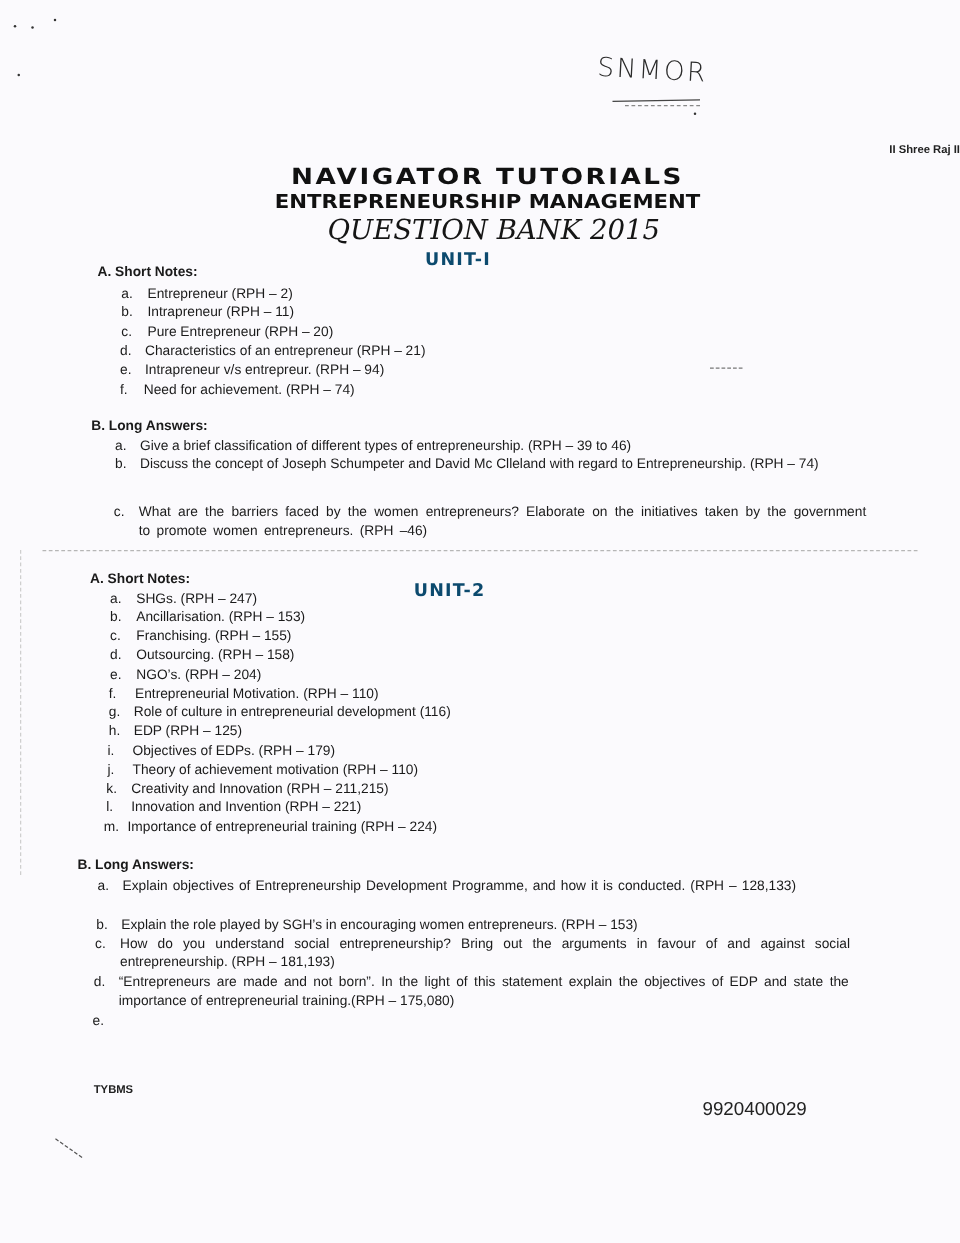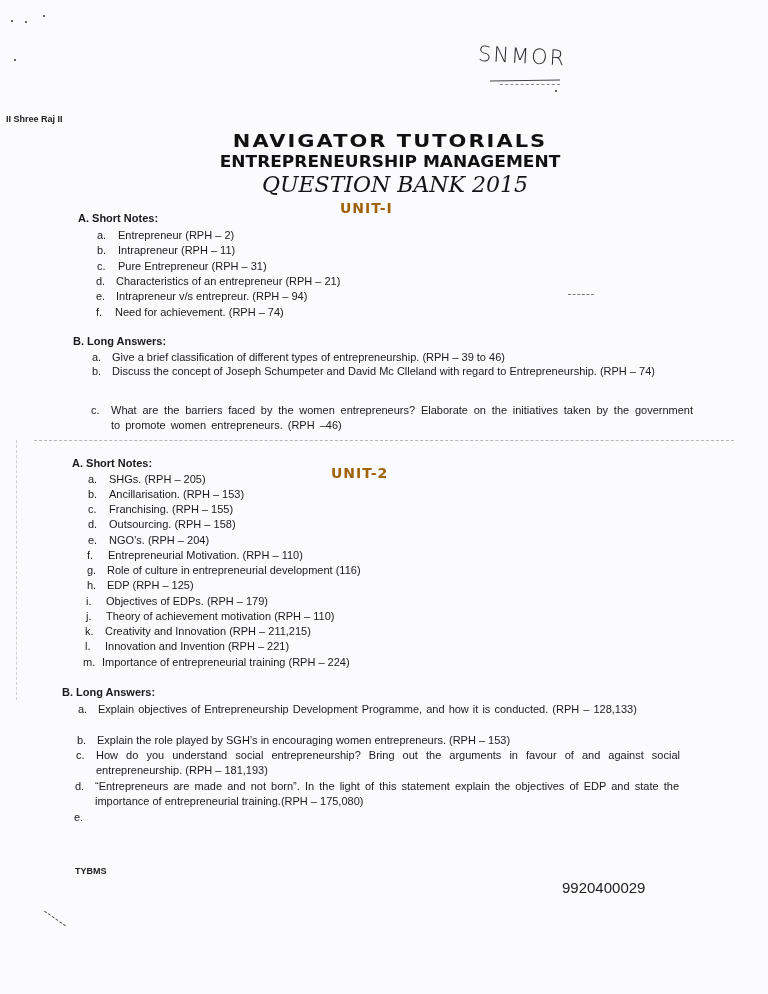--- a/index.html
+++ b/index.html
@@ -34,21 +34,21 @@
       transform: rotate(-1deg);
     }
     .sig-underline2 {
       left: 500px; top: 84px;
       width: 60px; height: 0;
       border-top: 1px dashed #888;
     }
 
     .shree {
       left: 0; width: 768px; top: 114px;
-      text-align: left;
+      text-align: right;
       font-size: 9px;
       font-weight: bold;
       color: #222;
       padding-left: 6px;
       box-sizing: border-box;
     }
     .brand {
       left: 0; width: 780px; top: 129px;
       text-align: center;
       font-family: "DejaVu Sans", sans-serif;
@@ -72,21 +72,21 @@
       text-align: center;
       font-family: "DejaVu Serif", serif;
       font-style: italic;
       font-size: 22px;
       color: #151515;
     }
     .unit-title {
       font-family: "DejaVu Sans", sans-serif;
       font-weight: bold;
       font-size: 14px;
-      color: #a16207;
+      color: #0c4a6e;
       letter-spacing: 1px;
     }
     .unit1 { left: 340px; top: 200px; }
     .unit2 { left: 331px; top: 465px; }
 
     .sec-head {
       font-size: 11px;
       font-weight: bold;
       color: #1a1a1a;
     }
@@ -153,21 +153,21 @@
 <div class="abs item" style="left:97px; top:228px; width:560px; padding-left:21px;">
   <span class="lbl">a.</span>
   <span>Entrepreneur </span><span class="ref">(RPH – 2)</span>
 </div>
 <div class="abs item" style="left:97px; top:243px; width:560px; padding-left:21px;">
   <span class="lbl">b.</span>
   <span>Intrapreneur </span><span class="ref">(RPH – 11)</span>
 </div>
 <div class="abs item" style="left:97px; top:259px; width:560px; padding-left:21px;">
   <span class="lbl">c.</span>
-  <span>Pure Entrepreneur </span><span class="ref">(RPH – 31)</span>
+  <span>Pure Entrepreneur </span><span class="ref">(RPH – 20)</span>
 </div>
 <div class="abs item" style="left:96px; top:274px; width:560px; padding-left:20px;">
   <span class="lbl">d.</span>
   <span>Characteristics of an entrepreneur </span><span class="ref">(RPH – 21)</span>
 </div>
 <div class="abs item" style="left:96px; top:289px; width:560px; padding-left:20px;">
   <span class="lbl">e.</span>
   <span>Intrapreneur v/s entrepreur. </span><span class="ref">(RPH – 94)</span>
 </div>
 <div class="abs item" style="left:96px; top:305px; width:560px; padding-left:19px;">
@@ -192,21 +192,21 @@
 
 <div class="abs divider"></div>
 <div class="abs margin-line"></div>
 
 <div class="abs unit-title unit2">UNIT-2</div>
 
 <div class="abs sec-head" style="left:72px; top:457px;">A.  Short Notes:</div>
 
 <div class="abs item" style="left:88px; top:472px; width:560px; padding-left:21px;">
   <span class="lbl">a.</span>
-  <span>SHGs. </span><span class="ref">(RPH – 205)</span>
+  <span>SHGs. </span><span class="ref">(RPH – 247)</span>
 </div>
 <div class="abs item" style="left:88px; top:487px; width:560px; padding-left:21px;">
   <span class="lbl">b.</span>
   <span>Ancillarisation. </span><span class="ref">(RPH – 153)</span>
 </div>
 <div class="abs item" style="left:88px; top:502px; width:560px; padding-left:21px;">
   <span class="lbl">c.</span>
   <span>Franchising. </span><span class="ref">(RPH – 155)</span>
 </div>
 <div class="abs item" style="left:88px; top:517px; width:560px; padding-left:21px;">

